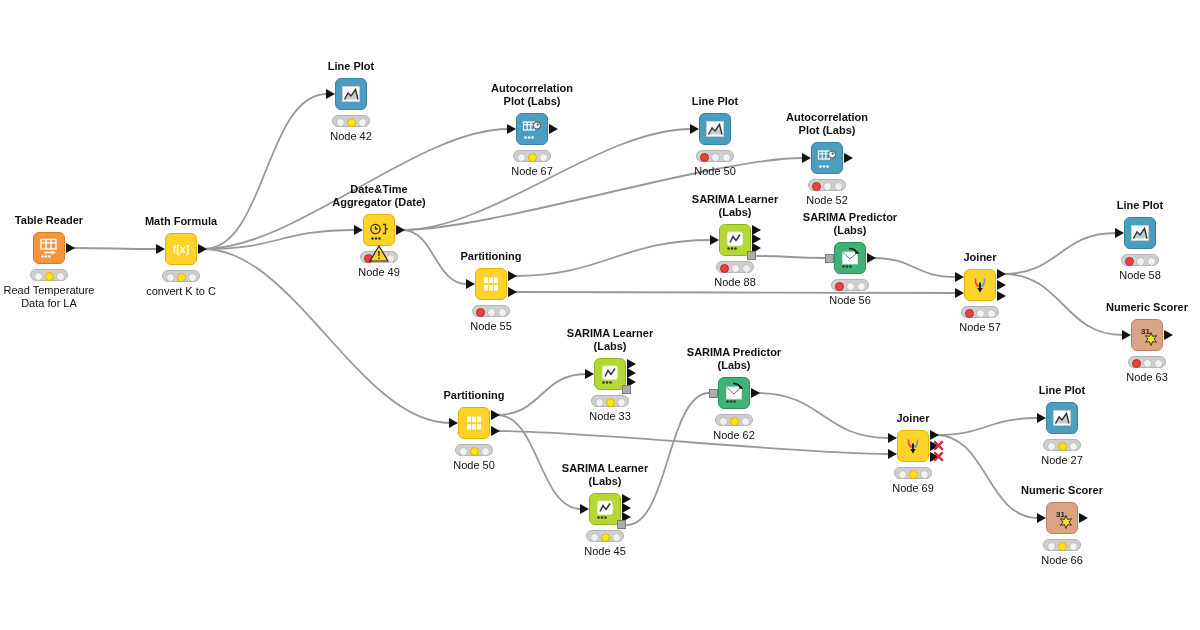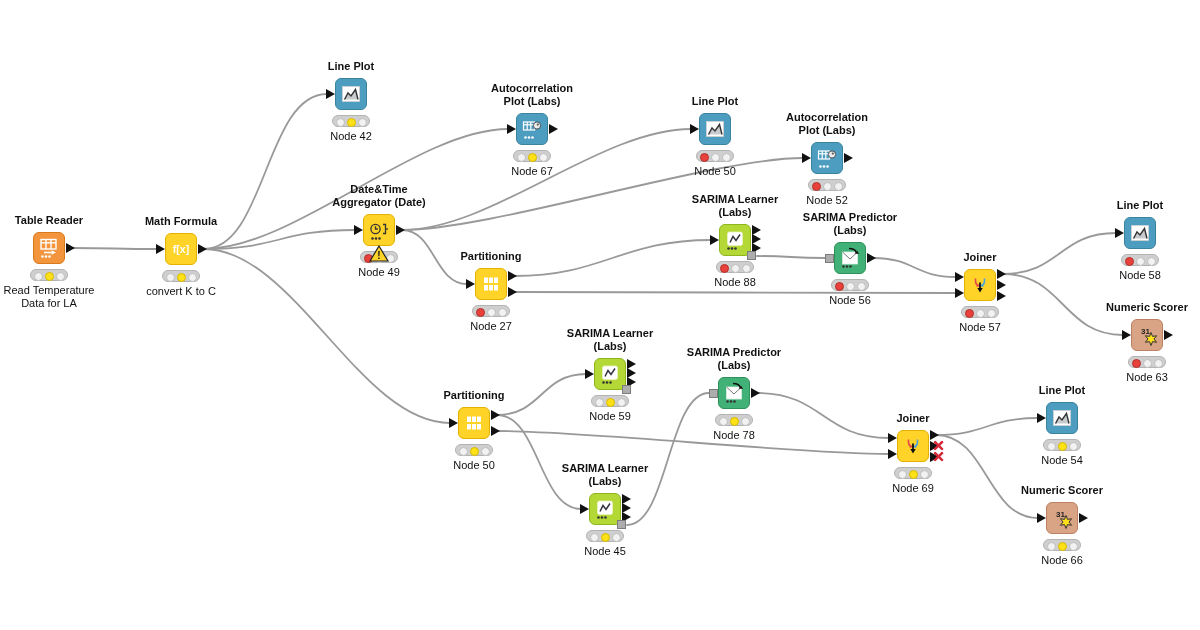--- a/index.html
+++ b/index.html
@@ -253,21 +253,21 @@
         </div>
         <div class="port-in" style="top:10.5px"></div>
         <div class="port-out" style="top:2.5px"></div>
         <div class="port-out" style="top:18.5px"></div>
         <div class="traffic">
         <div class="bulb" style="left:3px;background:#e8413c;border-color:#b52f2b;"></div>
         <div class="bulb" style="left:14px;"></div>
         <div class="bulb" style="left:25px;"></div>
         </div>
         <div class="node-label">
-          <div>Node 27</div>
+          <div>Node 55</div>
         </div>
       </div>
       <div class="node" style="left: 719px; top: 224px;">
         <div class="node-title" style="top:-31px">
           <div>SARIMA Learner</div>
           <div>(Labs)</div>
         </div>
         <div class="node-box" style="background:#b4d836;border-color:#8fb51e">
         <svg width="32" height="32" viewBox="0 0 32 32" style="position:absolute;left:-1.5px;top:-1.5px">
             <rect x="8.5" y="8" width="15" height="13.5" rx="2" fill="#fff" stroke="#e9f3c2" stroke-width="0.8"></rect>
@@ -408,21 +408,21 @@
         <div class="port-out" style="top:0.5px"></div>
         <div class="port-out" style="top:9.5px"></div>
         <div class="port-out" style="top:18.5px"></div>
         <div class="sq-port" style="left:28px;top:27px"></div>
         <div class="traffic">
         <div class="bulb" style="left:3px;"></div>
         <div class="bulb" style="left:14px;background:#ffe117;border-color:#d6b800;"></div>
         <div class="bulb" style="left:25px;"></div>
         </div>
         <div class="node-label">
-          <div>Node 59</div>
+          <div>Node 33</div>
         </div>
       </div>
       <div class="node" style="left: 458px; top: 407px;">
         <div class="node-title" style="top:-18px">
           <div>Partitioning</div>
         </div>
         <div class="node-box" style="background:#ffd327;border-color:#e3b200">
         <svg width="32" height="32" viewBox="0 0 32 32" style="position:absolute;left:-1.5px;top:-1.5px">
             <g fill="#fff">
       <rect x="9" y="9.5" width="4" height="5.5"></rect>
@@ -463,21 +463,21 @@
           </svg>
         </div>
         <div class="port-out" style="top:10.5px"></div>
         <div class="sq-port" style="left:-9px;top:11.5px"></div>
         <div class="traffic">
         <div class="bulb" style="left:3px;"></div>
         <div class="bulb" style="left:14px;background:#ffe117;border-color:#d6b800;"></div>
         <div class="bulb" style="left:25px;"></div>
         </div>
         <div class="node-label">
-          <div>Node 78</div>
+          <div>Node 62</div>
         </div>
       </div>
       <div class="node" style="left: 897px; top: 430px;">
         <div class="node-title" style="top:-18px">
           <div>Joiner</div>
         </div>
         <div class="node-box" style="background:#ffd327;border-color:#e3b200">
         <svg width="32" height="32" viewBox="0 0 32 32" style="position:absolute;left:-1.5px;top:-1.5px">
             <g fill="none" stroke-width="1.6">
       <path d="M11.5 9.5 v2.5 q0 3.5 2.5 4.5" stroke="#e5484d"></path>
@@ -516,21 +516,21 @@
       <polyline points="9.5,21.5 13,15 16,18 20.5,11.5 23,21.5" fill="none" stroke="#333" stroke-width="1.4"></polyline>
           </svg>
         </div>
         <div class="port-in" style="top:10.5px"></div>
         <div class="traffic">
         <div class="bulb" style="left:3px;"></div>
         <div class="bulb" style="left:14px;background:#ffe117;border-color:#d6b800;"></div>
         <div class="bulb" style="left:25px;"></div>
         </div>
         <div class="node-label">
-          <div>Node 54</div>
+          <div>Node 27</div>
         </div>
       </div>
       <div class="node" style="left: 1046px; top: 502px;">
         <div class="node-title" style="top:-18px">
           <div>Numeric Scorer</div>
         </div>
         <div class="node-box" style="background:#d9a485;border-color:#bc8163">
         <svg width="32" height="32" viewBox="0 0 32 32" style="position:absolute;left:-1.5px;top:-1.5px">
             <text x="14.5" y="15" text-anchor="middle" font-size="8" font-weight="bold" fill="#222" font-family="Liberation Sans,sans-serif">31</text>
       <polygon points="20,13.5 21.5,17.4 25.6,16.75 23,20 25.6,23.25 21.5,22.6 20,26.5 18.5,22.6 14.4,23.25 17,20 14.4,16.75 18.5,17.4" fill="#ffe01a" stroke="#333" stroke-width="1"></polygon>

